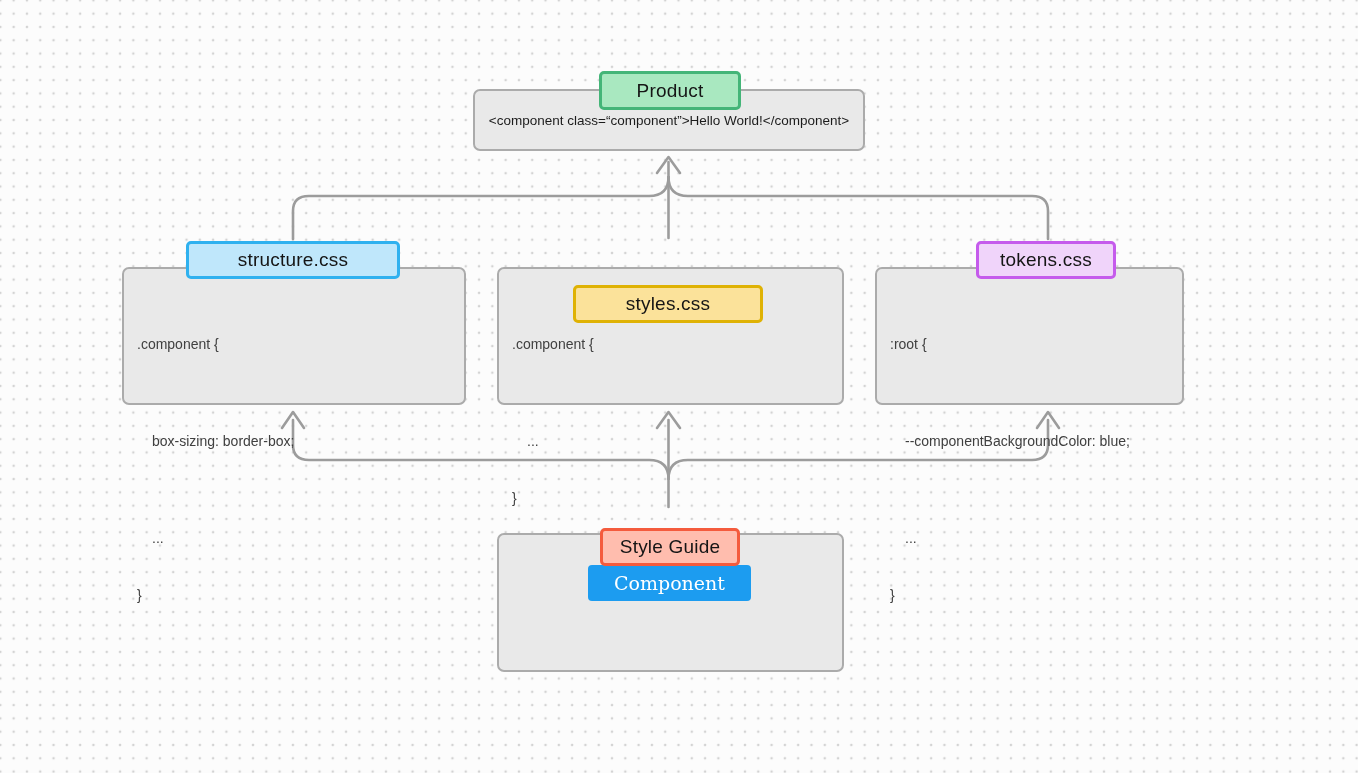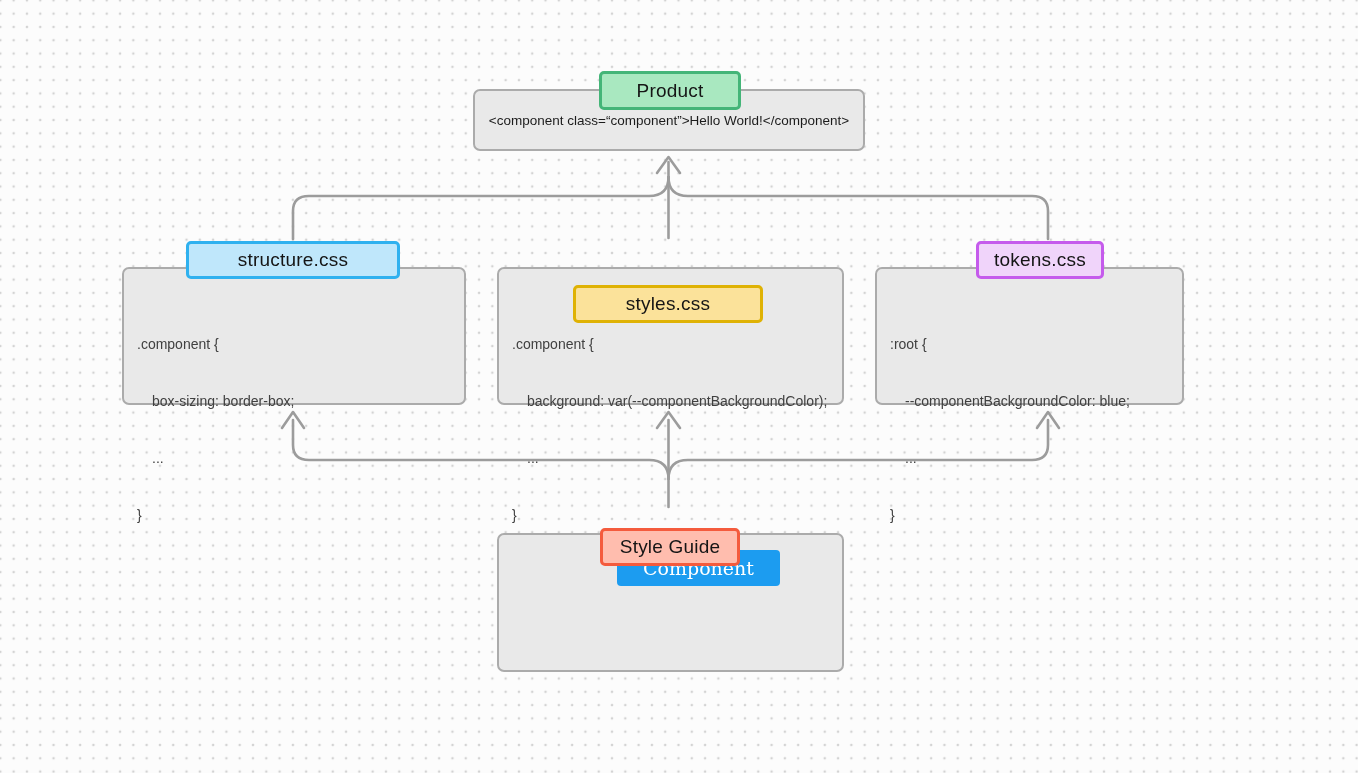--- a/index.html
+++ b/index.html
@@ -36,21 +36,21 @@
   .lbl-product    { background:#a9e8c0; border-color:#44b578; }
   .lbl-structure  { background:#bfe7fb; border-color:#2fb1ef; }
   .lbl-styles     { background:#fbe29a; border-color:#dfb204; }
   .lbl-tokens     { background:#f0d4fa; border-color:#c55bec; }
   .lbl-styleguide { background:#ffbdae; border-color:#f45b3d;margin-top:20px; }
   .code {
     position:absolute; left:13px; top:28px; right:8px;
     font-size:14px; color:#404040; line-height:19px;
     white-space:pre;
   }
-  .code .ind { padding-left:15px; }
+  .code .ind { padding-left:15px;margin-top:40px; }
   .product-code {
     width:100%; height:100%;
     display:flex; align-items:center; justify-content:center;
     font-size:13.5px; color:#1c1c1c;
   }
   .component-btn {
     position:absolute; z-index:3;
     display:flex; align-items:center; justify-content:center;
     background:#1c9cf0; color:#ffffff; border:none; border-radius:4px;
     font-family:"DejaVu Serif", serif; font-size:19px;
@@ -92,43 +92,42 @@
       <div>}</div>
     </div>
   </div>
   <div class="tag-label lbl-structure" style="left:186px; top:241px; width:214px; height:38px;">
     <span>structure.css</span>
   </div>
 
   <div class="gray-box" style="left:497px; top:267px; width:347px; height:138px;">
     <div class="code">
       <div>.component {</div>
-      <div class="ind">background: var(--componentBackgroundColor);</div>
       <div class="ind">...</div>
       <div>}</div>
     </div>
   </div>
   <div class="tag-label lbl-styles" style="left:573px; top:241px; width:190px; height:38px;margin-top:44px;">
     <span>styles.css</span>
   </div>
 
   <div class="gray-box" style="left:875px; top:267px; width:309px; height:138px;">
     <div class="code">
       <div>:root {</div>
       <div class="ind">--componentBackgroundColor: blue;</div>
       <div class="ind">...</div>
       <div>}</div>
     </div>
   </div>
-  <div class="tag-label lbl-tokens" style="left:976px; top:241px; width:128px; height:38px;">
+  <div class="tag-label lbl-tokens" style="left:976px; top:241px; width:140px; height:38px;">
     <span>tokens.css</span>
   </div>
 
   <div class="gray-box" style="left:497px; top:533px; width:347px; height:139px;">
   </div>
-  <div class="component-btn" style="left:588px; top:550px; width:163px; height:36px;margin-left:29px;">
+  <div class="component-btn" style="left:588px; top:565px; width:163px; height:36px;">
     <span>Component</span>
   </div>
   <div class="tag-label lbl-styleguide" style="left:600px; top:508px; width:140px; height:38px;">
     <span>Style Guide</span>
   </div>
 
 </div>
 
 </body></html>

